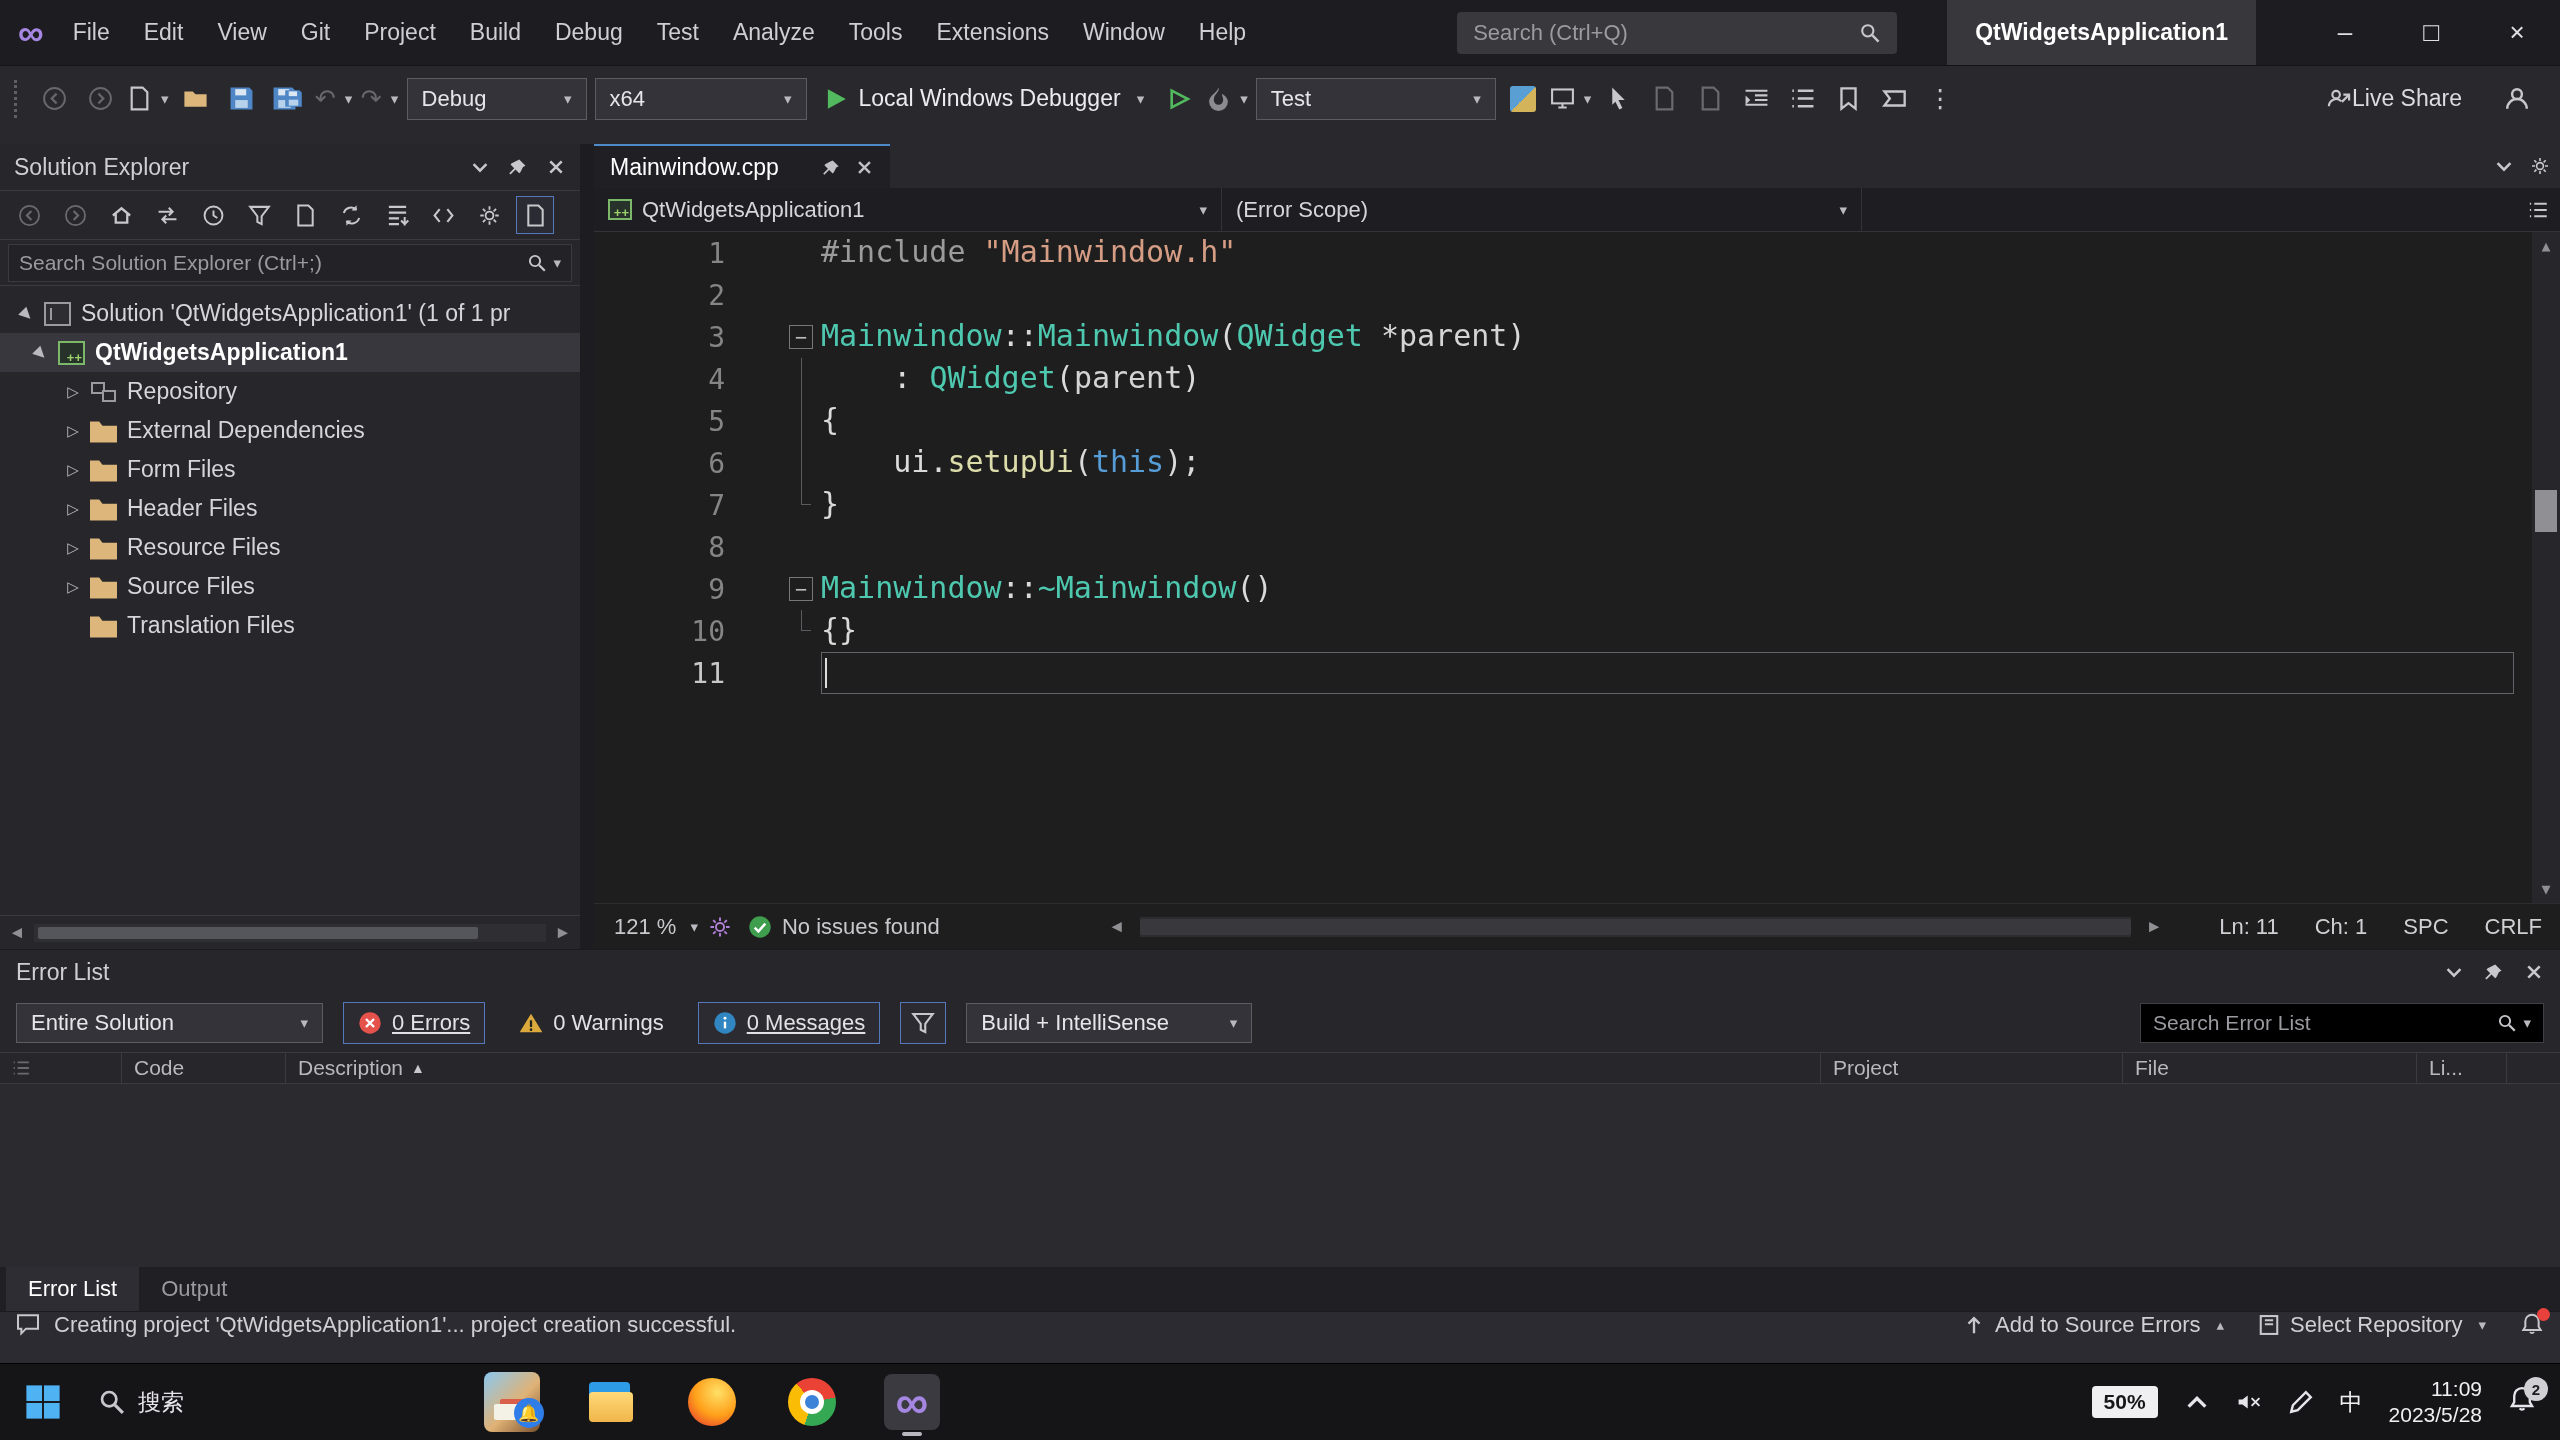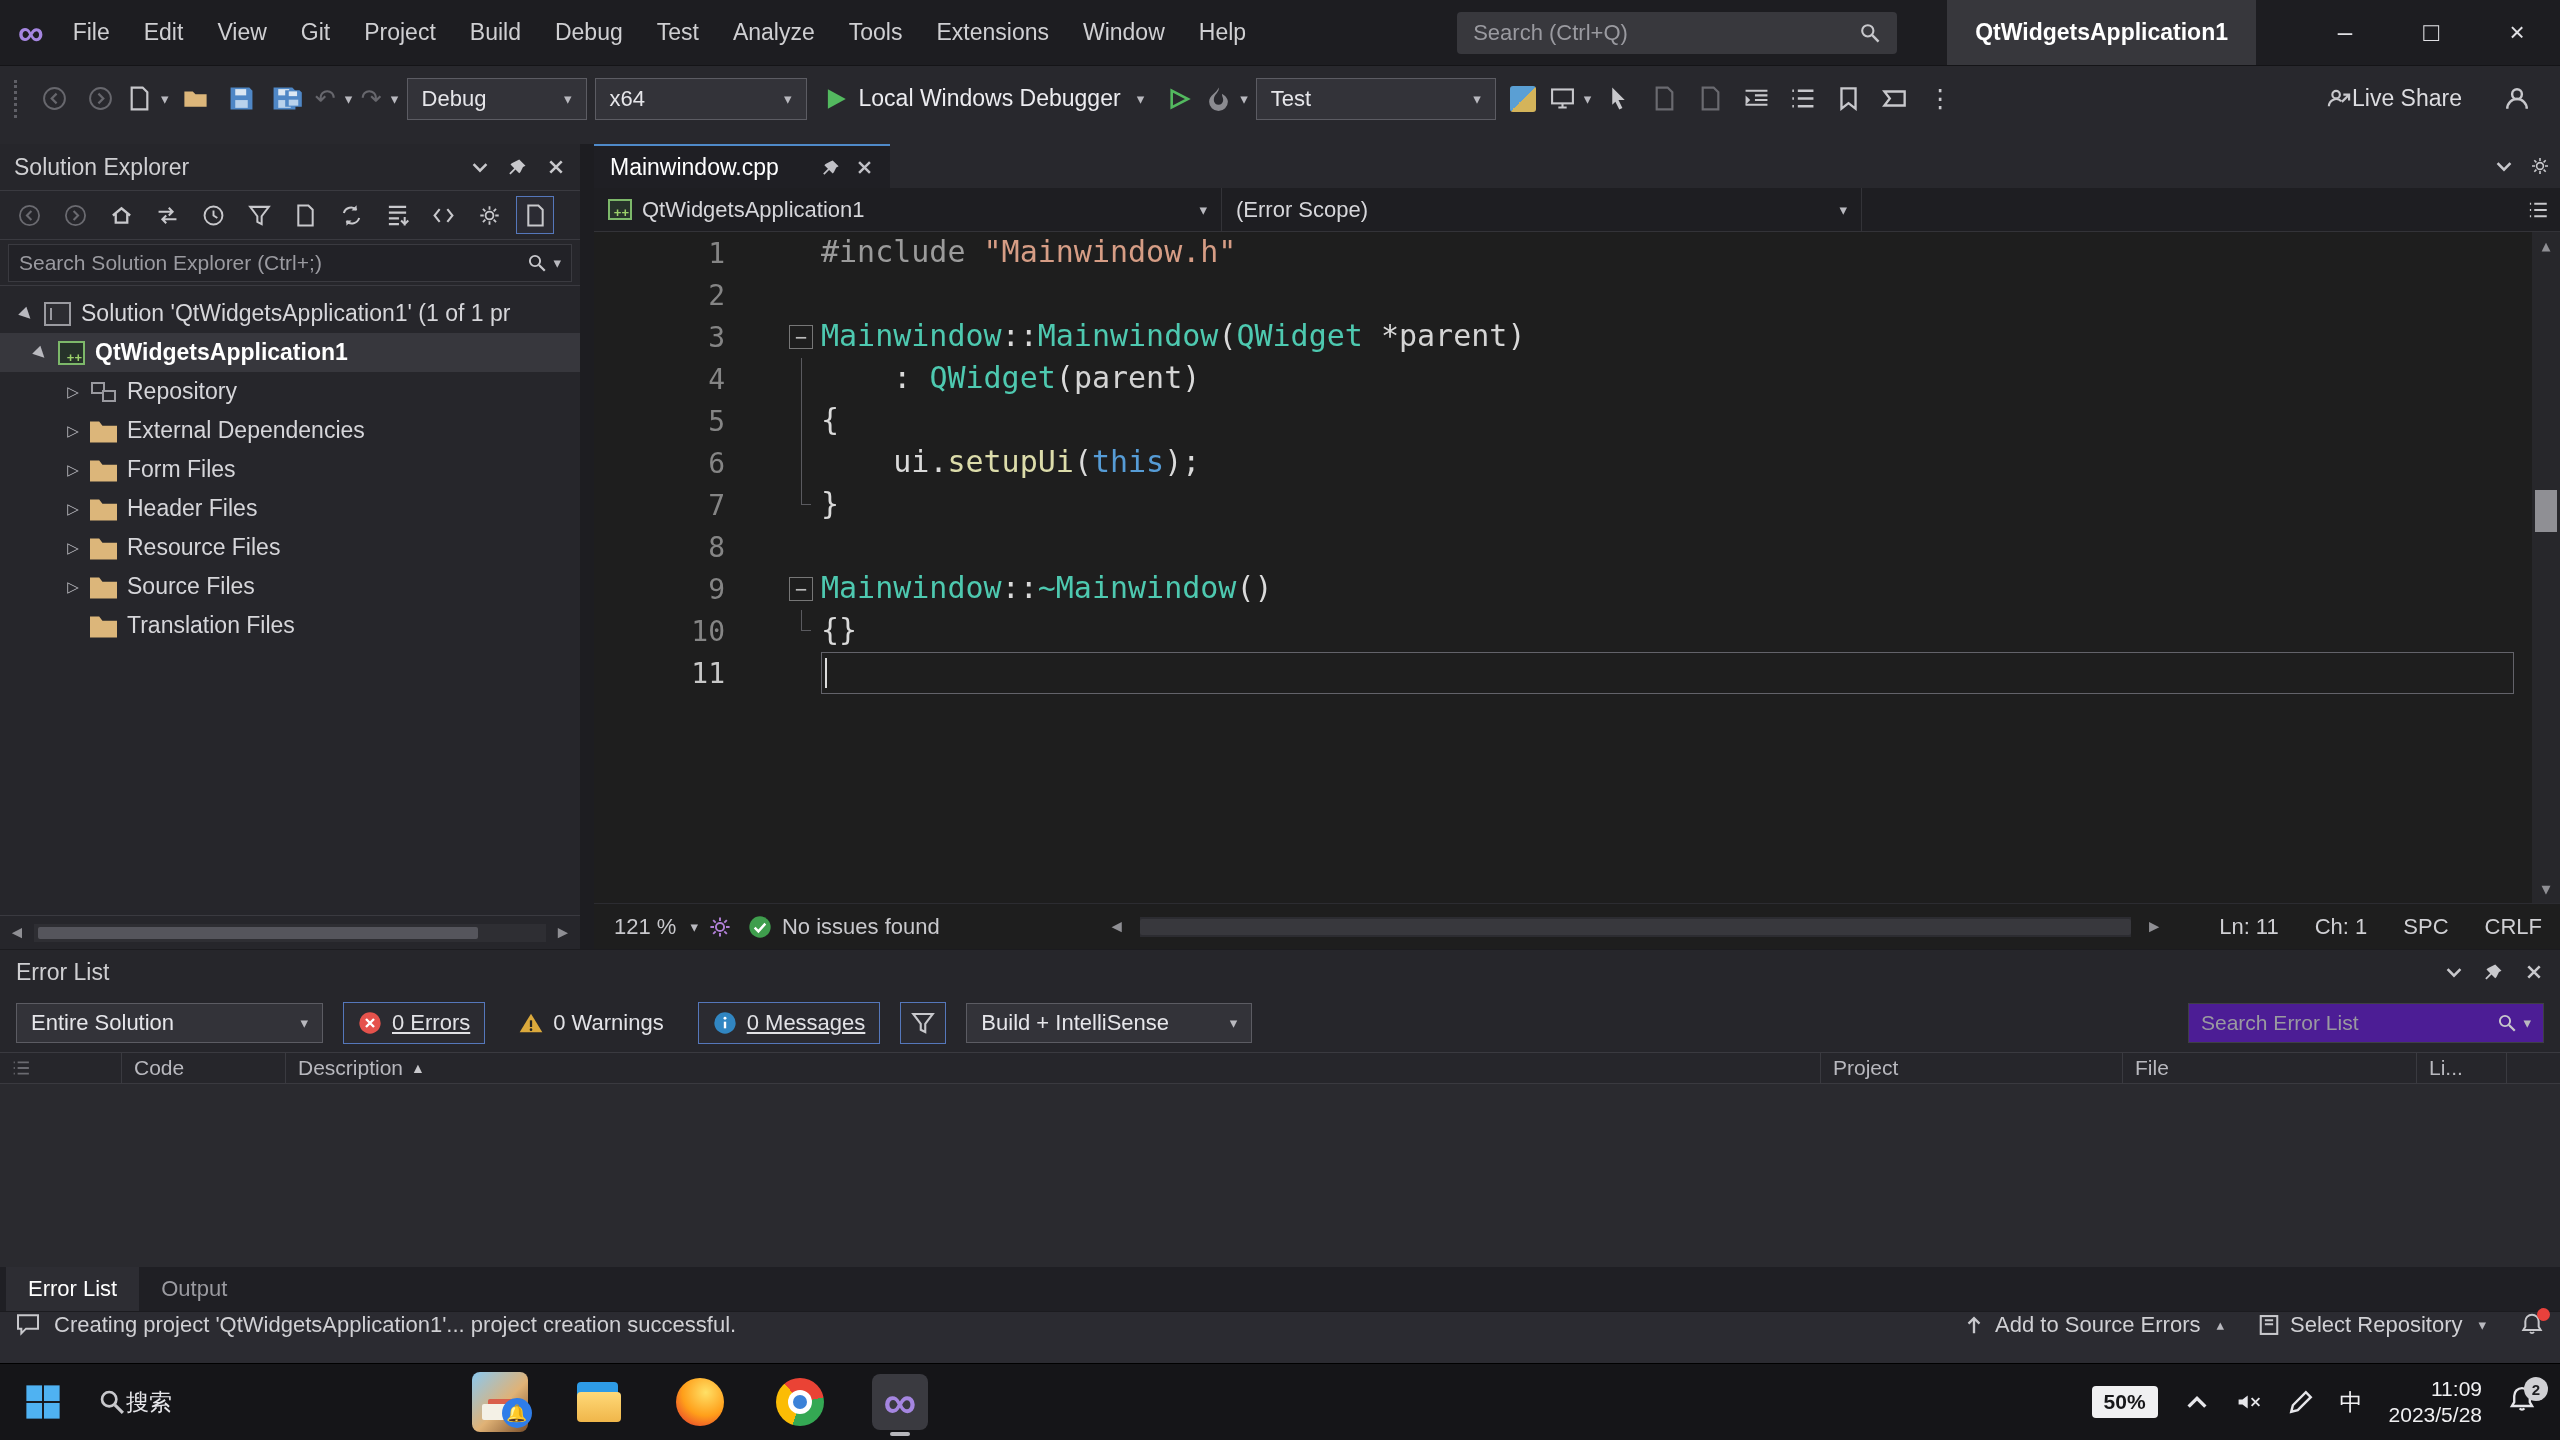--- a/index.html
+++ b/index.html
@@ -117,40 +117,40 @@
   
   .el{height:362px;background:var(--panel);border-top:1px solid #1b1b1f;display:flex;flex-direction:column;flex:none;}
   .el-header{height:44px;display:flex;align-items:center;padding:0 16px;color:var(--text);font-size:23px;}
   .el-header .grow{flex:1;}
   .el-header .ic{margin-left:20px;font-size:20px;}
   .el-toolbar{height:58px;display:flex;align-items:center;padding:0 16px;gap:20px;}
   .toggle{height:42px;display:flex;align-items:center;gap:10px;padding:0 14px;font-size:22px;color:#e2e2e6;}
   .toggle.boxed{border:1px solid var(--accent-blue);background:#2b2b31;}
   .toggle.boxed .lbl{text-decoration:underline;}
   .toggle .ic{font-size:24px;}
-  .el-search{margin-left:auto;width:356px;height:40px;background:#4c1d95;border:1px solid #3f3f46;display:flex;align-items:center;padding:0 12px;color:#9a9aa0;font-size:21px;}
+  .el-search{margin-left:auto;width:404px;height:40px;background:#000000;border:1px solid #3f3f46;display:flex;align-items:center;padding:0 12px;color:#9a9aa0;font-size:21px;}
   .el-search .grow{flex:1;}
   .el-cols{height:32px;display:flex;align-items:stretch;border-top:1px solid var(--border);border-bottom:1px solid var(--border);background:var(--panel);font-size:21px;color:#b8b8be;}
   .el-col{display:flex;align-items:center;padding:0 12px;border-right:1px solid var(--border);gap:8px;white-space:nowrap;overflow:hidden;}
   .el-grid{flex:1;background:#2a2a2f;}
   .el-tabs{height:44px;display:flex;align-items:stretch;background:#1f1f24;padding-left:6px;}
   .el-tab{display:flex;align-items:center;padding:0 22px;font-size:22px;color:#9a9aa0;}
   .el-tab.active{background:#2d2d33;color:#fff;}
 
   
   .statusbar{height:52px;background:var(--status);border-top:1px solid #1b1b1f;display:flex;align-items:flex-start;padding:0 16px;font-size:22px;color:#d0d0d4;flex:none;}
   .statusbar .grow{flex:1;}
   .sb-item{display:flex;align-items:center;gap:10px;margin-left:34px;}
   .bell-wrap{position:relative;margin-left:34px;font-size:24px;}
   .red-dot{position:absolute;top:-4px;right:-6px;width:13px;height:13px;border-radius:50%;background:#e8413c;}
 
   
   .taskbar{height:77px;background:var(--taskbar);border-top:1px solid #000;display:flex;align-items:center;padding:0 24px;flex:none;}
   .tk-start{font-size:38px;margin-right:36px;}
-  .tk-searchg{display:flex;align-items:center;color:#e6e6ea;font-size:23px;}
+  .tk-searchg{display:flex;align-items:center;gap:12px;color:#e6e6ea;font-size:23px;}
   .tk-searchg .ic{font-size:28px;}
   .apps{display:flex;align-items:center;gap: 44px;margin-left:300px;}
   .app{width:56px;height:56px;display:flex;align-items:center;justify-content:center;position:relative;border-radius:8px;}
   .app.active{background:#3a3a40;}
   .app.active::after{content:'';position:absolute;bottom:-6px;left:50%;width:20px;height:4px;margin-left:-10px;border-radius:2px;background:#b8b8bd;}
   .promo{width:96px;height:60px;border-radius:8px;background:linear-gradient(135deg,#8ac8f0 0%,#e0b276 55%,#7a4f2a 100%);position:relative;}
   .promo::before{content:'';position:absolute;left:10px;bottom:12px;width:26px;height:16px;background:#f4f1e6;border-radius:2px;box-shadow:6px -5px 0 #d95f4b;}
   .promo .bell-badge{position:absolute;right:-4px;bottom:4px;width:30px;height:30px;border-radius:50%;background:#2f7de8;display:flex;align-items:center;justify-content:center;color:#fff;font-size:17px;}
   .fe{position:relative;width:46px;height:40px;}
   .fe-b{position:absolute;left:0;right:5px;top:0;bottom:7px;background:#2e9be6;border-radius:4px;}

